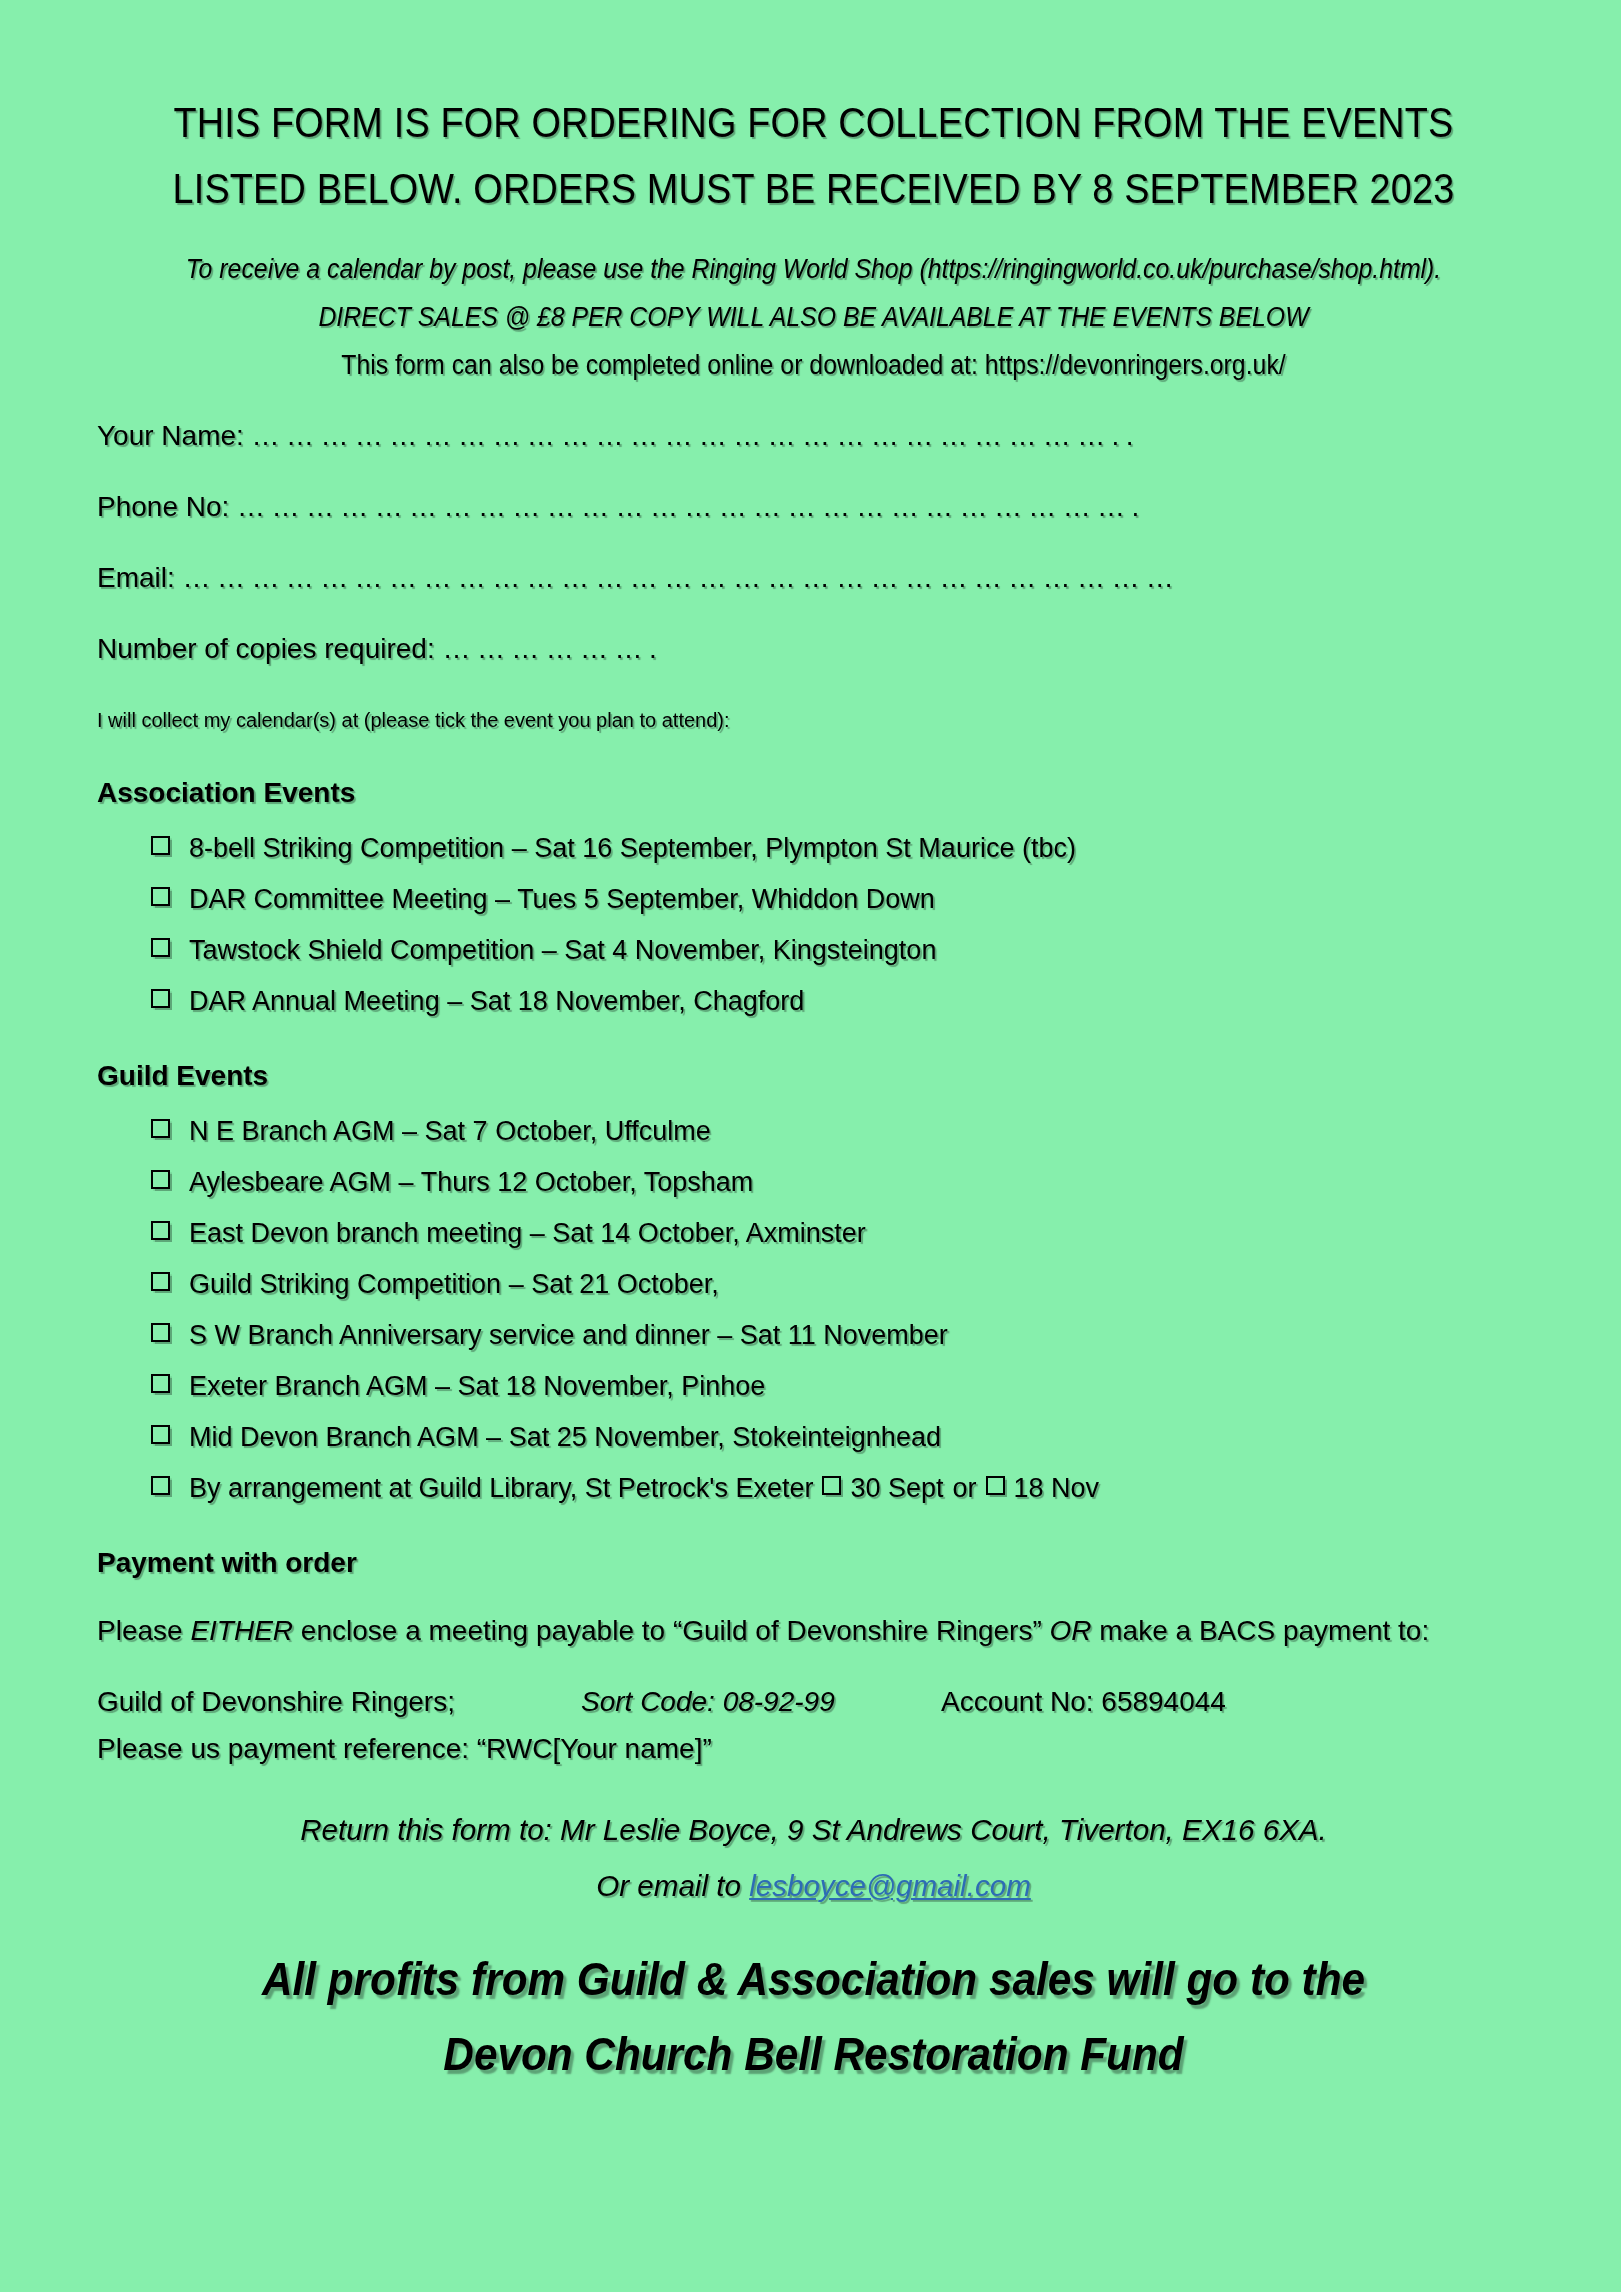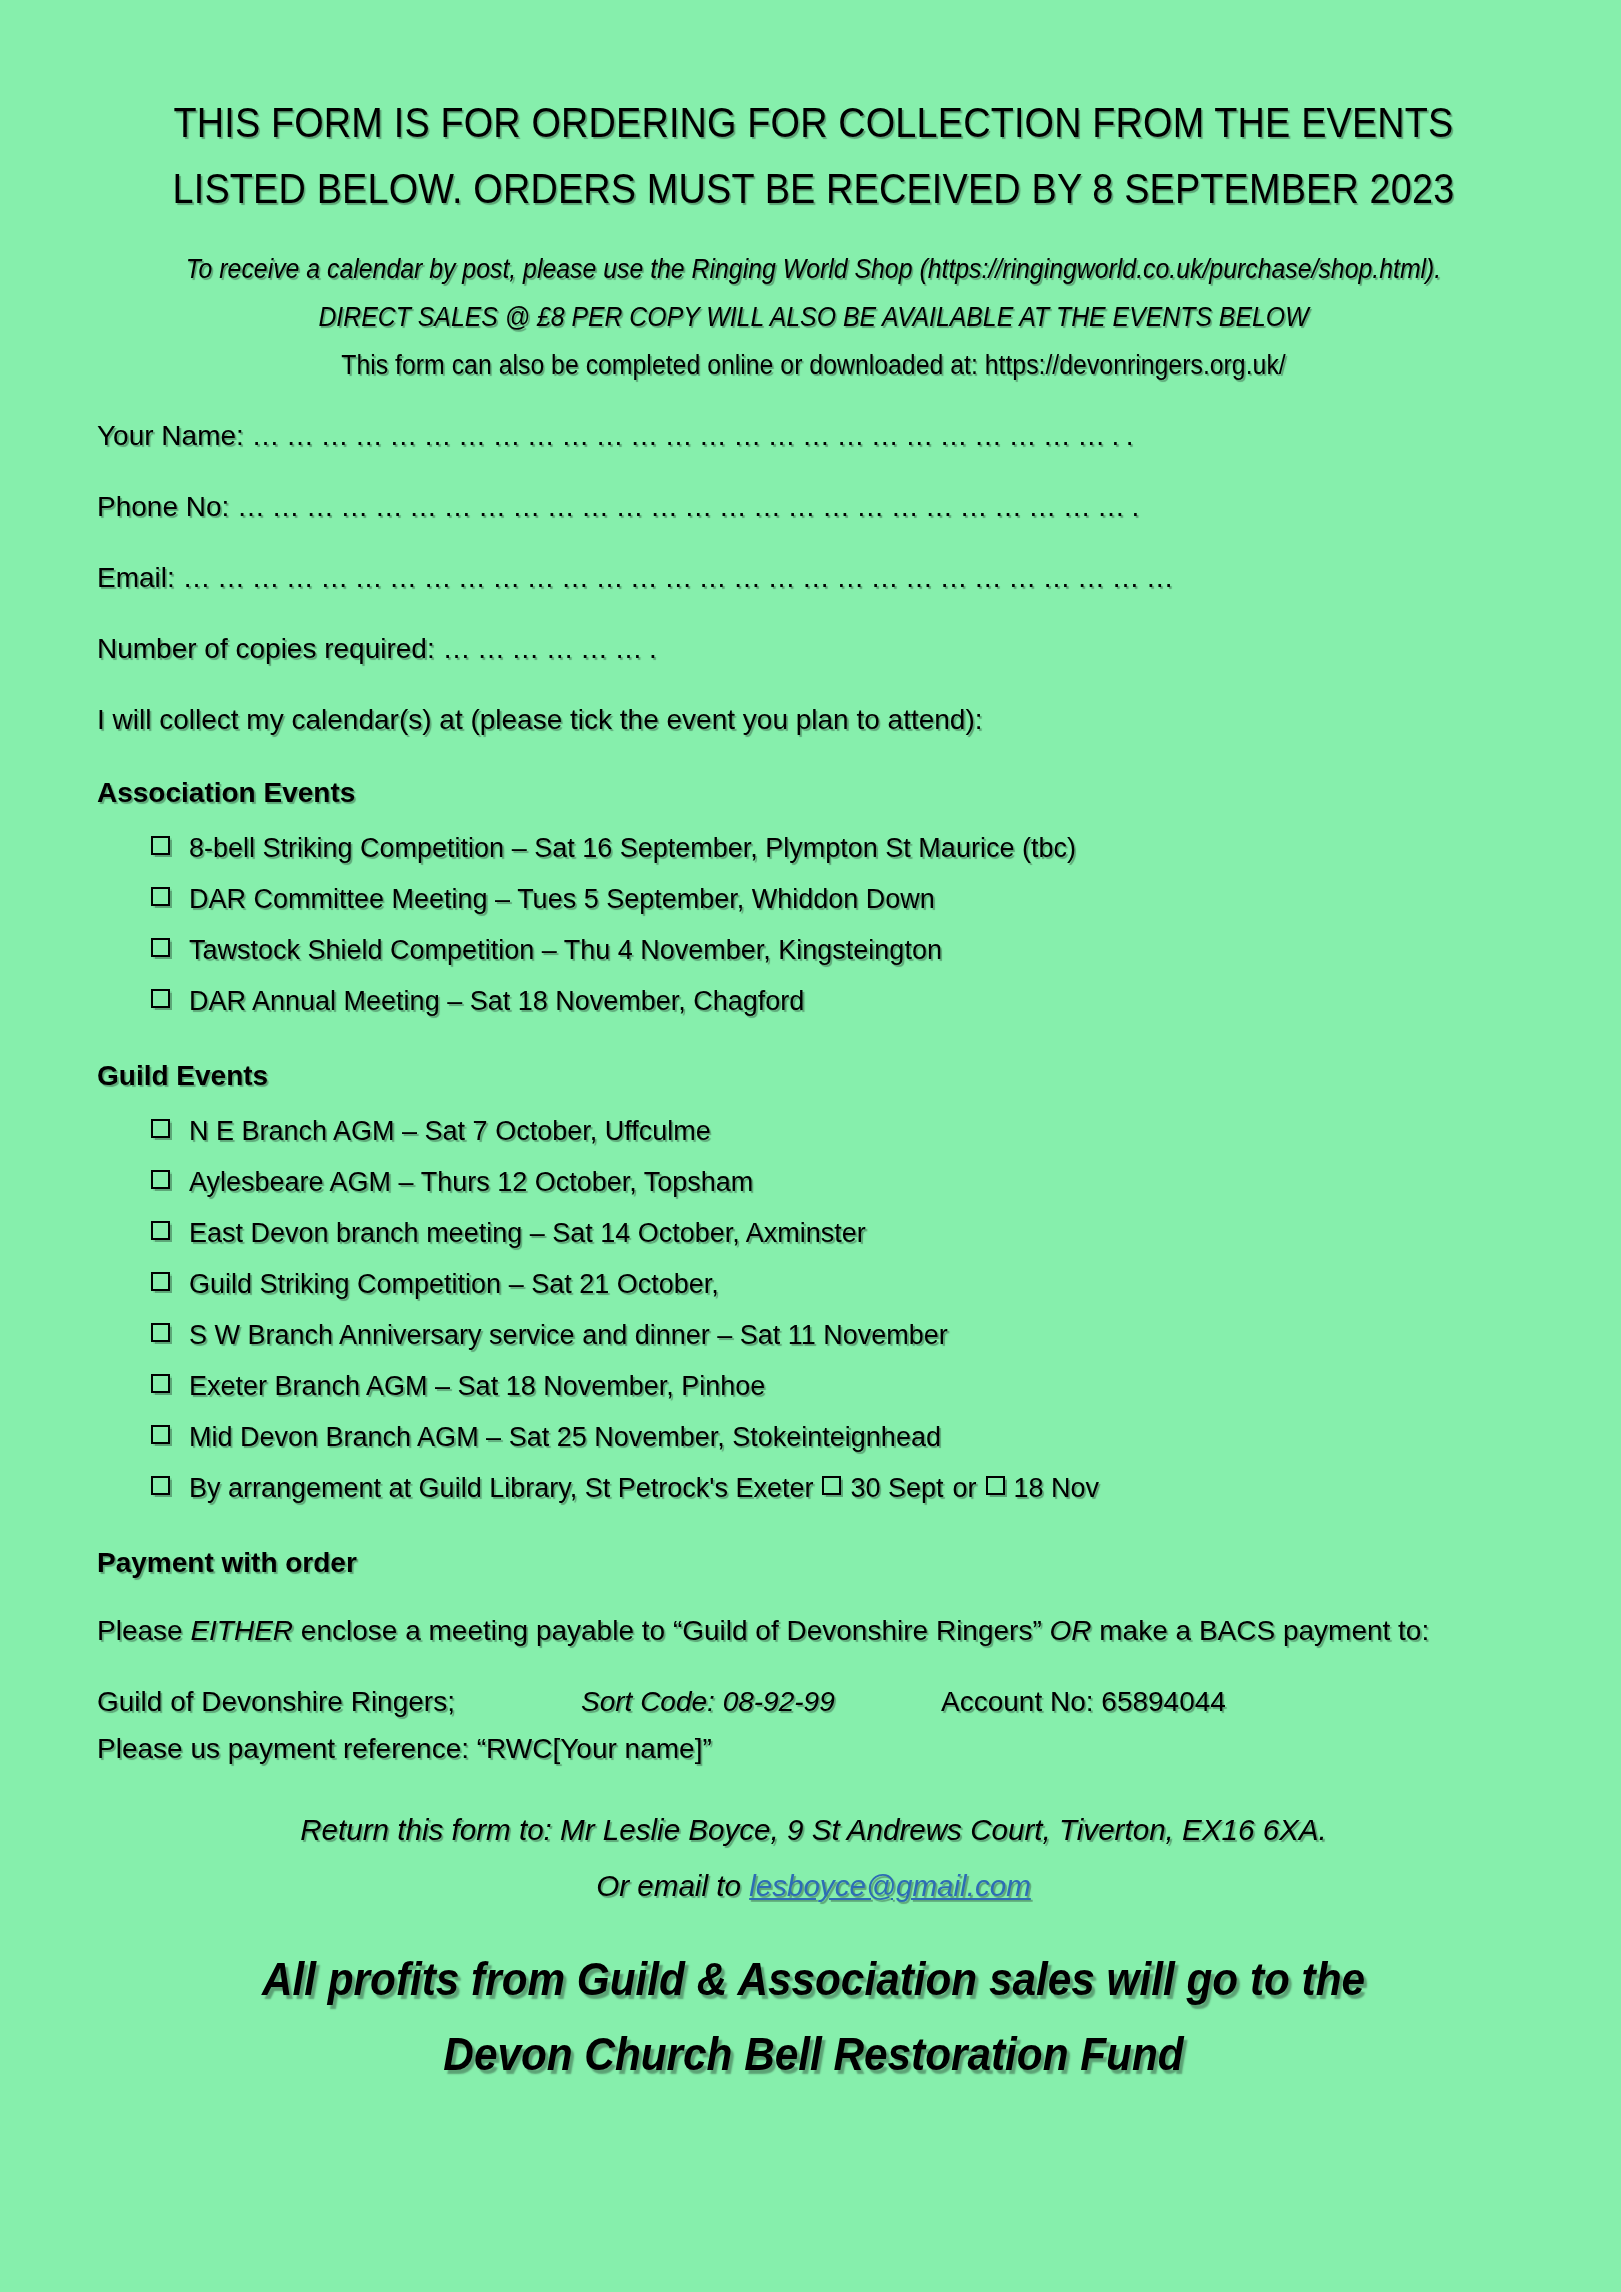--- a/index.html
+++ b/index.html
@@ -64,21 +64,21 @@
     line-height: 48px;
     margin-top: 23px;
     white-space: nowrap;
   }
   .leader {
     letter-spacing: 6.4px;
     font-size: 28px;
   }
 
   .statement {
-    font-size: 28px;
+    font-size: 20px;
     line-height: 48px;
     margin-top: 23px;
   }
 
   
   .section-heading {
     font-size: 28px;
     font-weight: bold;
     line-height: 43px;
     margin-top: 27px;
@@ -215,21 +215,21 @@
       <li class="check-item sh">
         <span class="cbox"></span>
         <span>8-bell Striking Competition – Sat 16 September, Plympton St Maurice (tbc)</span>
       </li>
       <li class="check-item sh">
         <span class="cbox"></span>
         <span>DAR Committee Meeting – Tues 5 September, Whiddon Down</span>
       </li>
       <li class="check-item sh">
         <span class="cbox"></span>
-        <span>Tawstock Shield Competition – Thu 4 November, Kingsteington</span>
+        <span>Tawstock Shield Competition – Sat 4 November, Kingsteington</span>
       </li>
       <li class="check-item sh">
         <span class="cbox"></span>
         <span>DAR Annual Meeting – Sat 18 November, Chagford</span>
       </li>
     </ul>
 
     <div class="section-heading sh">Guild Events</div>
     <ul class="checklist">
       <li class="check-item sh">

